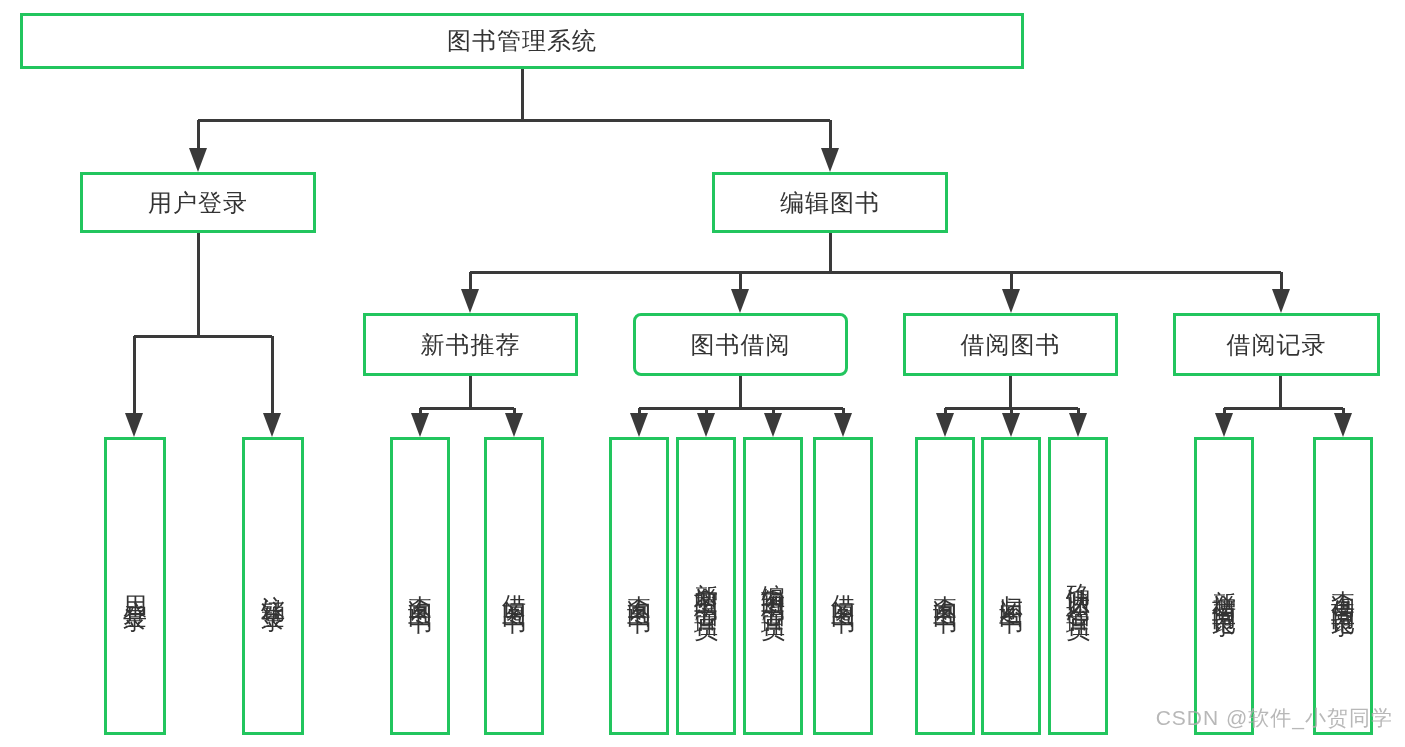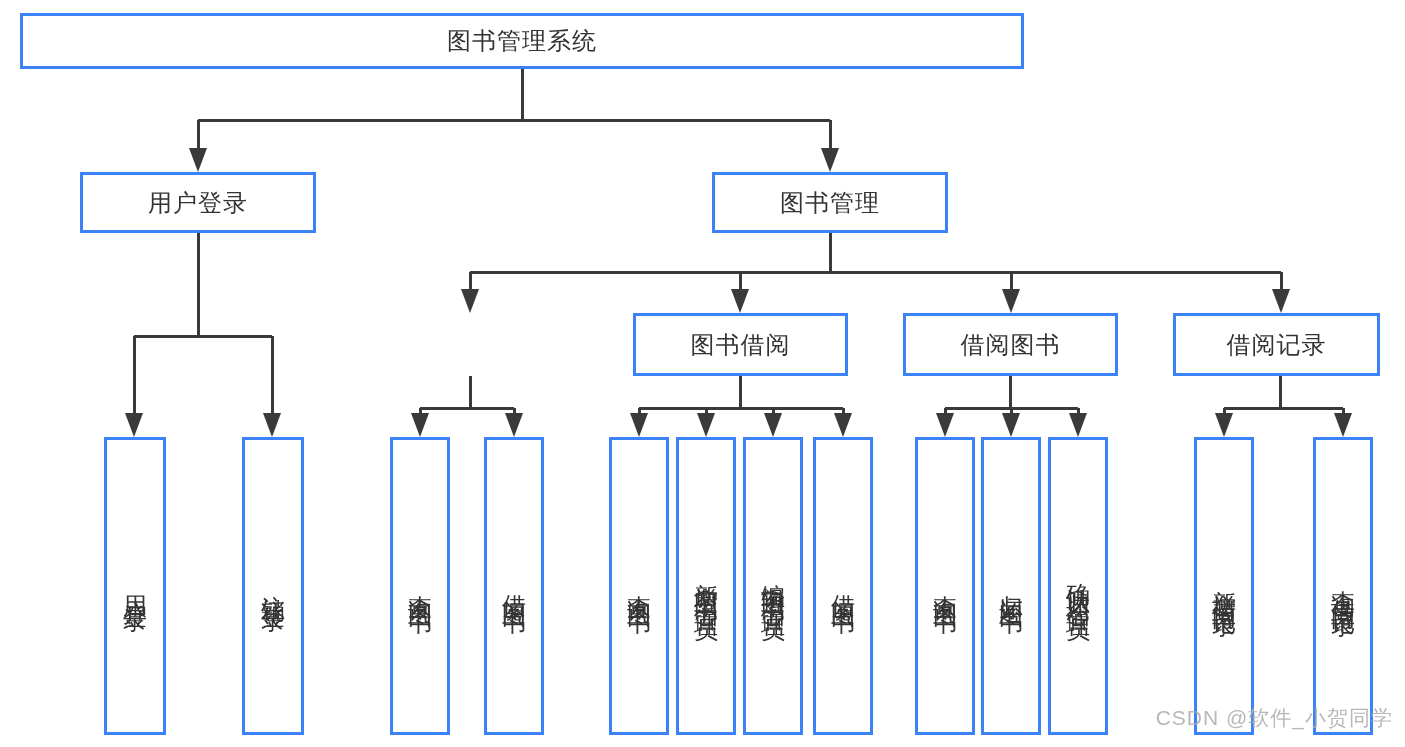--- a/index.html
+++ b/index.html
@@ -26,21 +26,21 @@
     stroke-width: 3;
     fill: none;
   }
   .connectors polygon {
     fill: #3a3a3a;
     stroke: none;
   }
   .node {
     position: absolute;
     box-sizing: border-box;
-    border: 3px solid #3b82f6;
+    border: 3px solid #22c55e;
     background: #ffffff;
     color: #333333;
     display: flex;
     align-items: center;
     justify-content: center;
     font-size: 24px;
     line-height: 1;
     white-space: nowrap;
   }
   .hbox {
@@ -113,23 +113,24 @@
     <g>
       <path shape-rendering="crispEdges" d="M1280,376 V408 M1224,408 H1343 M1224,408 V415 M1343,408 V415"></path>
       <polygon points="1215,413 1233,413 1224,437"></polygon>
       <polygon points="1334,413 1352,413 1343,437"></polygon>
     </g>
   </svg>
 
   <div class="node hbox" style="left:20px; top:13px; width:1004px; height:56px;">图书管理系统</div>
 
   <div class="node hbox" style="left:80px; top:172px; width:236px; height:61px;">用户登录</div>
-  <div class="node hbox" style="left:712px; top:172px; width:236px; height:61px;">图书管理</div>
+  <div class="node hbox" style="left:712px; top:172px; width:236px; height:61px;">编辑图书</div>
 
-  <div class="node hbox" style="left:633px; top:313px; width:215px; height:63px;">图书借阅</div>
+  <div class="node hbox" style="left:363px; top:313px; width:215px; height:63px;">新书推荐</div>
+  <div class="node hbox" style="left:633px; top:313px; width:215px; height:63px;border-radius:8px;">图书借阅</div>
   <div class="node hbox" style="left:903px; top:313px; width:215px; height:63px;">借阅图书</div>
   <div class="node hbox" style="left:1173px; top:313px; width:207px; height:63px;">借阅记录</div>
 
   <div class="node vbox" style="left:104px; top:437px; width:62px; height:298px;">用户登录</div>
   <div class="node vbox" style="left:242px; top:437px; width:62px; height:298px;">注销登录</div>
 
   <div class="node vbox" style="left:390px; top:437px; width:60px; height:298px;">查询图书</div>
   <div class="node vbox" style="left:484px; top:437px; width:60px; height:298px;">借阅图书</div>
 
   <div class="node vbox" style="left:609px; top:437px; width:60px; height:298px;">查询图书</div>

